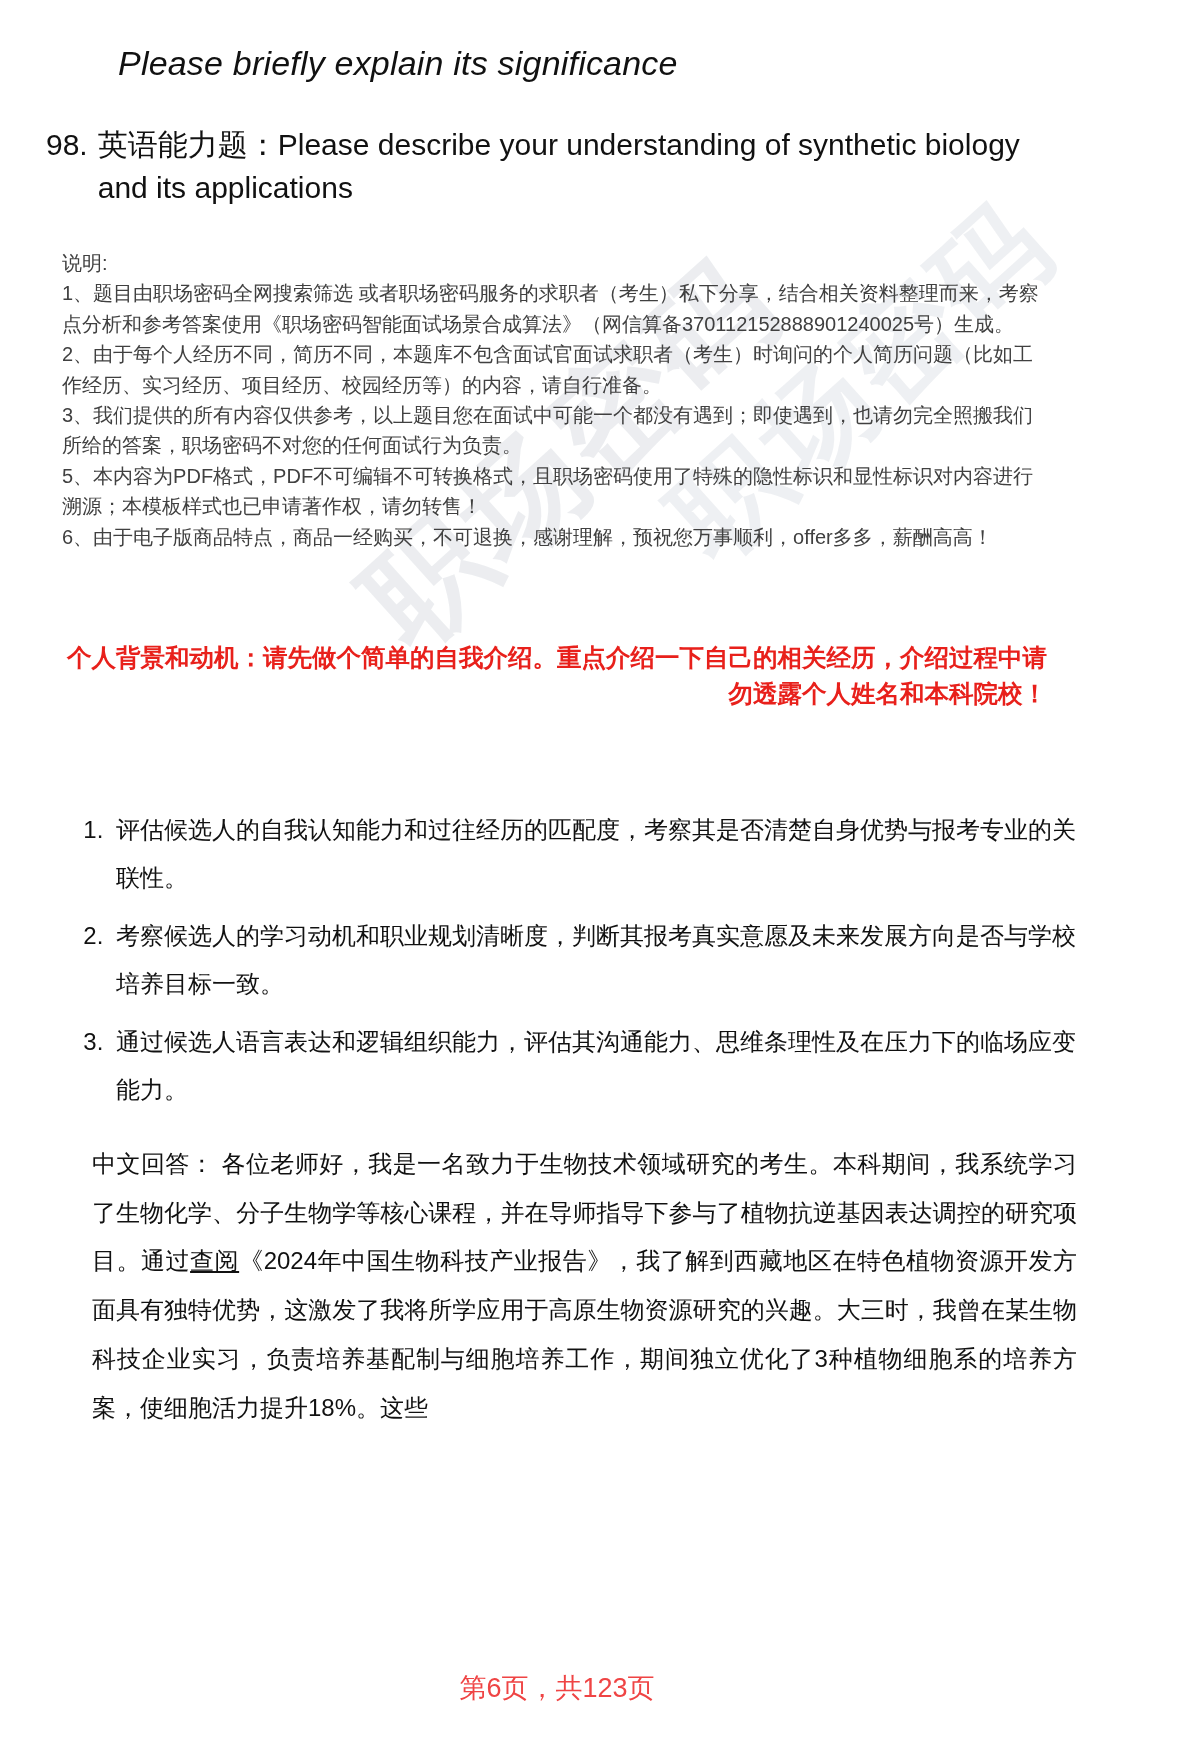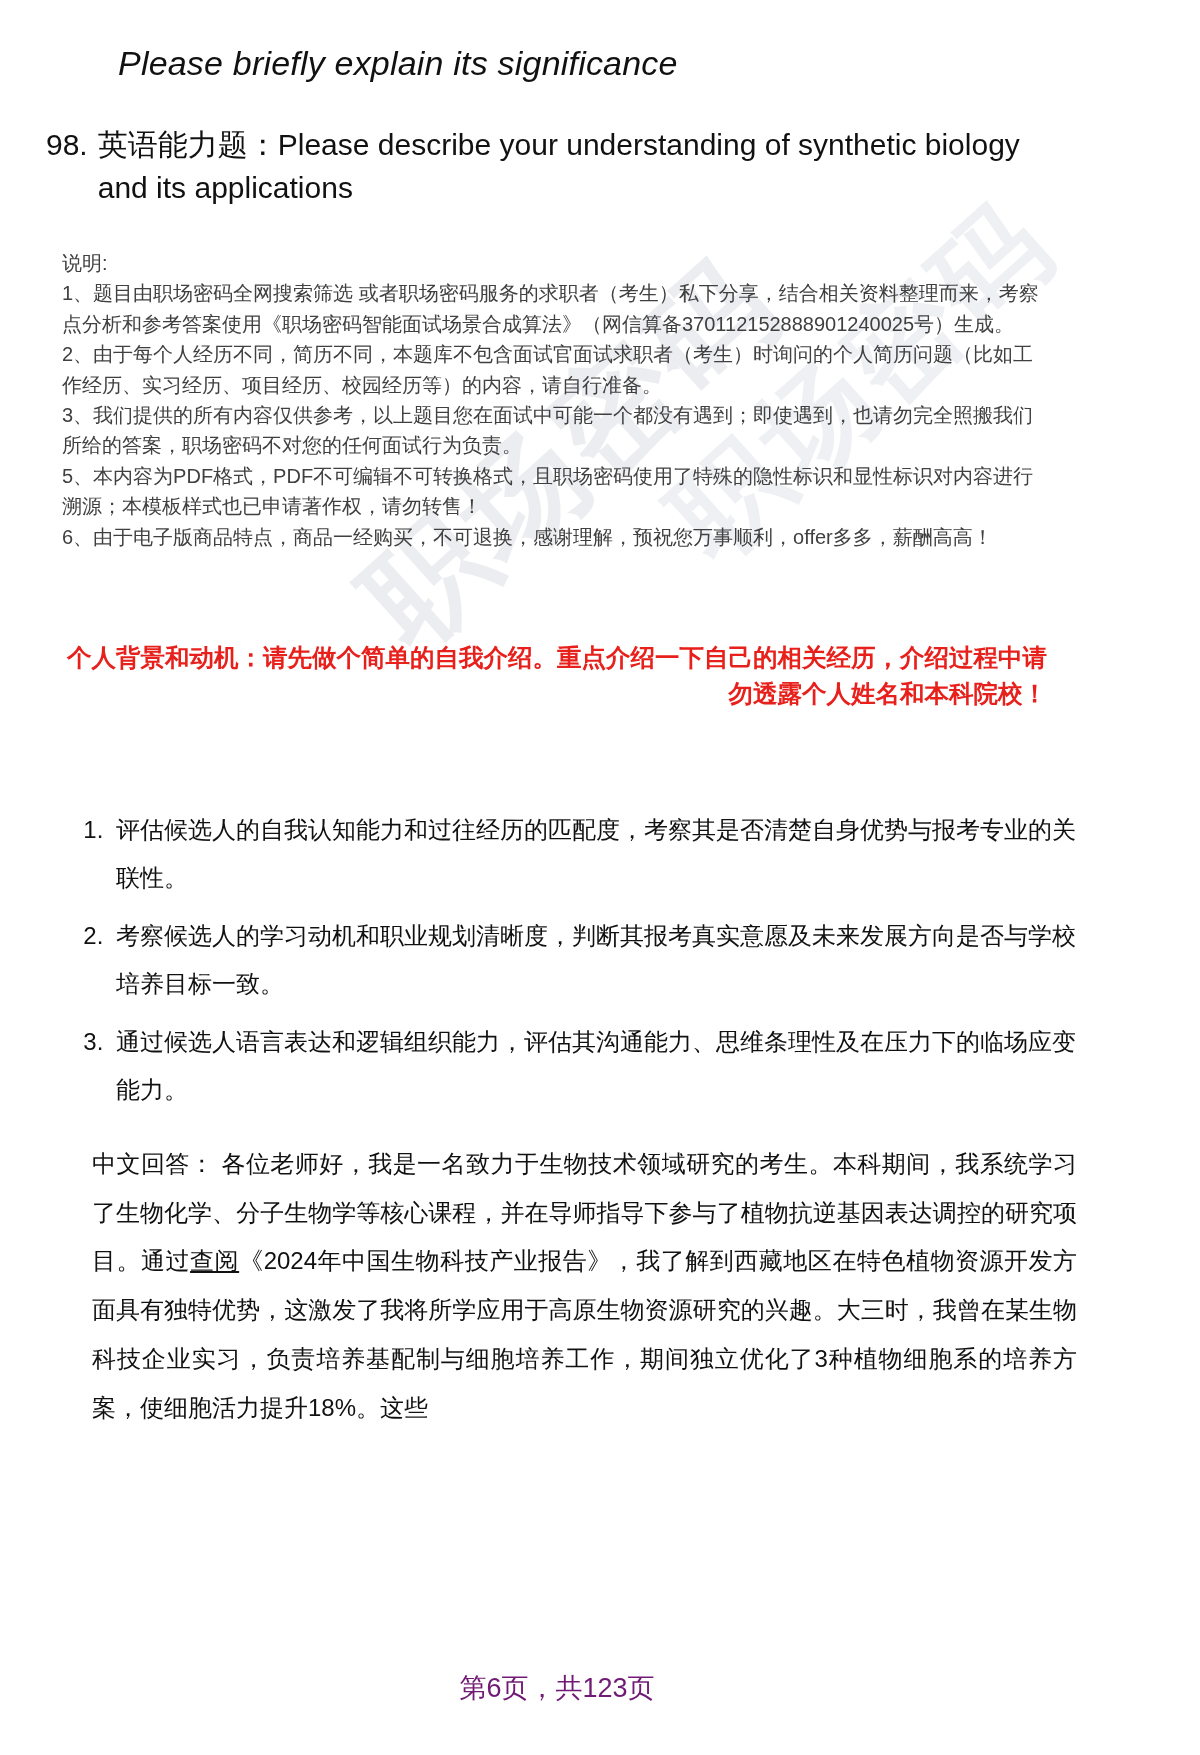--- a/index.html
+++ b/index.html
@@ -143,21 +143,21 @@
   }
   .answer .u { text-decoration: underline; }
 
   .footer {
     position: absolute;
     left: 0;
     top: 1670px;
     width: 1114px;
     text-align: center;
     font-size: 27px;
-    color: #701a75;
+    color: #ef4444;
   }
 </style>
 </head>
 <body>
 
 <div id="watermark">
   <div class="wm wm1">职场密码</div>
   <div class="wm wm2">职场密码</div>
 </div>
 

